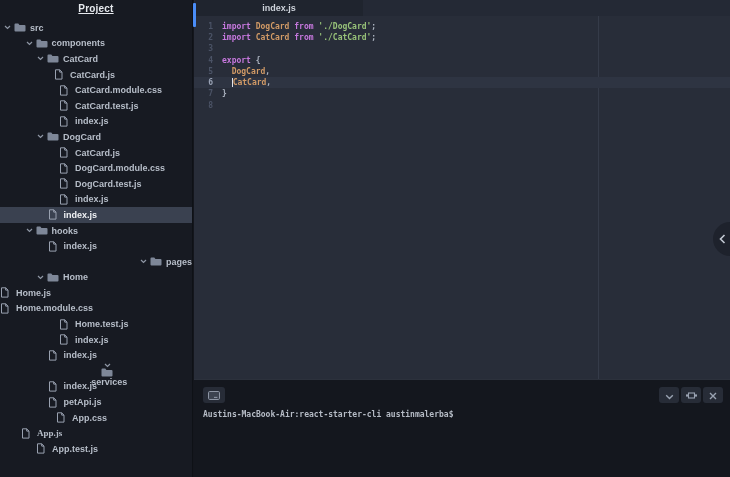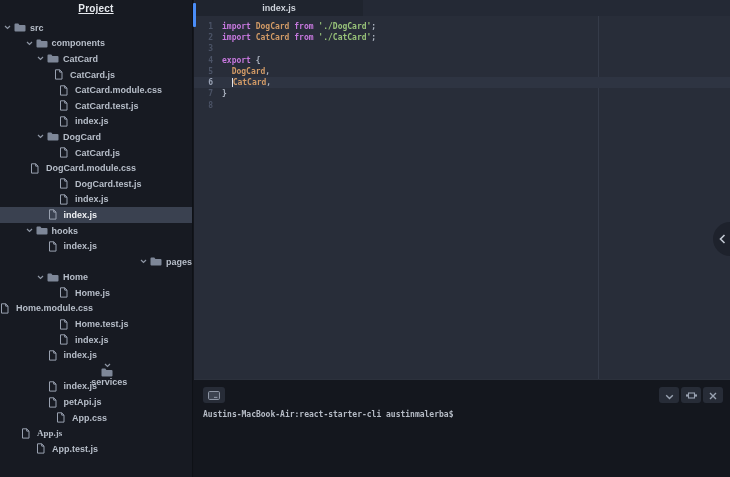--- a/index.html
+++ b/index.html
@@ -162,21 +162,21 @@
         </div>
         <div class="tree-row" style="padding-left: 59px;">
           <span class="tree-ico">
             <svg width="9" height="11" viewBox="0 0 9 11">
               <path d="M1.5 0.8 h4.2 l2.3 2.3 v7 h-6.5 z" fill="none" stroke="#99a1b0" stroke-width="1"></path>
               <path d="M5.7 0.8 v2.3 h2.3" fill="none" stroke="#99a1b0" stroke-width="1"></path>
             </svg>
           </span>
           <span class="tree-label">CatCard.js</span>
         </div>
-        <div class="tree-row" style="padding-left: 30px;">
+        <div class="tree-row" style="padding-left: 59px;">
           <span class="tree-ico">
             <svg width="9" height="11" viewBox="0 0 9 11">
               <path d="M1.5 0.8 h4.2 l2.3 2.3 v7 h-6.5 z" fill="none" stroke="#99a1b0" stroke-width="1"></path>
               <path d="M5.7 0.8 v2.3 h2.3" fill="none" stroke="#99a1b0" stroke-width="1"></path>
             </svg>
           </span>
           <span class="tree-label">DogCard.module.css</span>
         </div>
         <div class="tree-row" style="padding-left: 59px;">
           <span class="tree-ico">
@@ -246,21 +246,21 @@
               <polyline points="1,1 3.5,3.4 6,1" fill="none" stroke="#8e96a4" stroke-width="1.2"></polyline>
             </svg>
           </span>
           <span class="tree-ico">
             <svg width="12" height="9" viewBox="0 0 12 9">
               <path d="M0.5 1.6 a1 1 0 0 1 1-1 h2.8 l1.1 1.3 h5.1 a1 1 0 0 1 1 1 v4.5 a1 1 0 0 1 -1 1 h-9 a1 1 0 0 1 -1-1 z" fill="#7e8798"></path>
             </svg>
           </span>
           <span class="tree-label">Home</span>
         </div>
-        <div class="tree-row" style="padding-left: 59px;">
+        <div class="tree-row" style="">
           <span class="tree-ico">
             <svg width="9" height="11" viewBox="0 0 9 11">
               <path d="M1.5 0.8 h4.2 l2.3 2.3 v7 h-6.5 z" fill="none" stroke="#99a1b0" stroke-width="1"></path>
               <path d="M5.7 0.8 v2.3 h2.3" fill="none" stroke="#99a1b0" stroke-width="1"></path>
             </svg>
           </span>
           <span class="tree-label">Home.js</span>
         </div>
         <div class="tree-row" style="">
           <span class="tree-ico">

